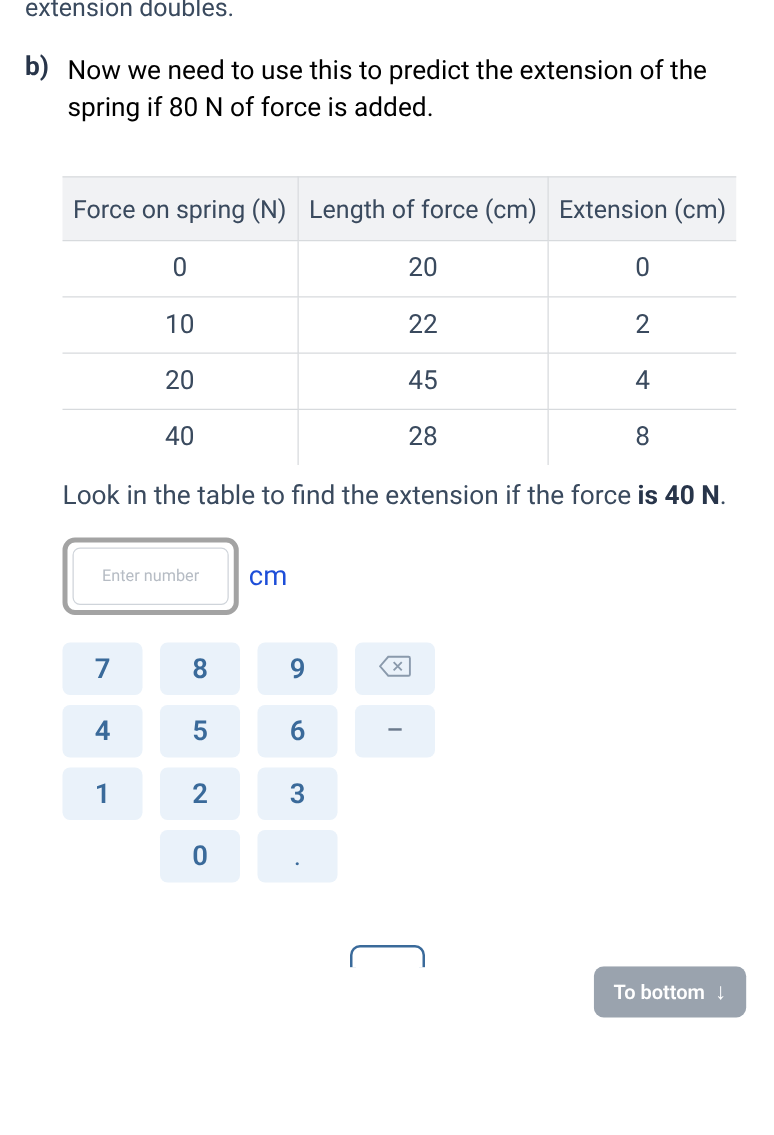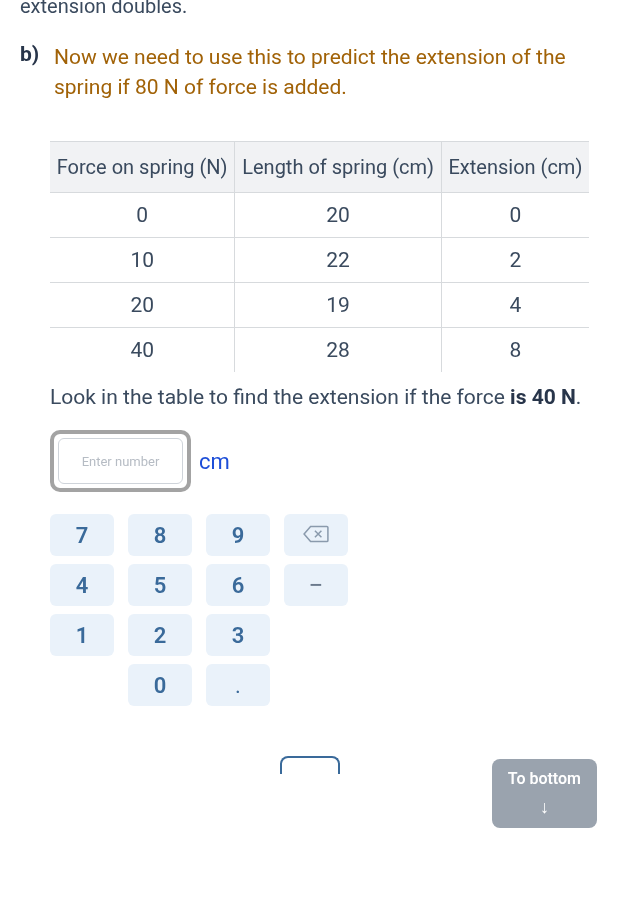--- a/index.html
+++ b/index.html
@@ -26,21 +26,21 @@
     font-size: 21px;
     color: #28354a;
     display: inline-block;
     width: 30px;
     vertical-align: top;
   }
   .question-text {
     display: inline-block;
     width: calc(100% - 40px);
     font-size: 21px;
-    color: #a16207;
+    color: #000000;
     line-height: 1.45;
     vertical-align: top;
   }
   .table-wrap {
     padding: 0 30px 0 50px;
     margin-top: 18px;
   }
   table {
     border-collapse: collapse;
     width: 100%;
@@ -127,32 +127,31 @@
     user-select: none;
   }
   .key-backspace svg { width: 26px; height: 18px; }
   .key-minus { font-weight: 400; color: #6b7a8c; font-size: 26px; }
   .key-dot { font-weight: 400; }
   .key-empty { visibility: hidden; }
 
   .to-bottom {
     position: fixed;
     right: 22px;
-    bottom: 80px;
+    bottom: 94px;
     background: #9aa3ae;
     color: #fff;
     font-size: 16px;
     font-weight: 600;
     padding: 10px 16px;
     border-radius: 8px;
     display: flex;
     align-items: center;
     gap: 8px;
     cursor: pointer;
-    flex-direction: column;
   }
   .to-bottom .arrow { font-size: 18px; }
 
   .bottom-hint {
     position: absolute;
     left: 50%;
     transform: translateX(-50%);
     bottom: 2px;
     width: 60px;
     height: 18px;
@@ -172,38 +171,38 @@
   <div class="question-block">
     <span class="question-label">b)</span>
     <span class="question-text">Now we need to use this to predict the extension of the spring if 80 N of force is added.</span>
   </div>
 
   <div class="table-wrap">
     <table>
       <thead>
         <tr>
           <th>Force on spring (N)</th>
-          <th>Length of spring (cm)</th>
+          <th>Length of force (cm)</th>
           <th>Extension (cm)</th>
         </tr>
       </thead>
       <tbody>
         <tr>
           <td>0</td>
           <td>20</td>
           <td>0</td>
         </tr>
         <tr>
           <td>10</td>
           <td>22</td>
           <td>2</td>
         </tr>
         <tr>
           <td>20</td>
-          <td>19</td>
+          <td>45</td>
           <td>4</td>
         </tr>
         <tr>
           <td>40</td>
           <td>28</td>
           <td>8</td>
         </tr>
       </tbody>
     </table>
   </div>

